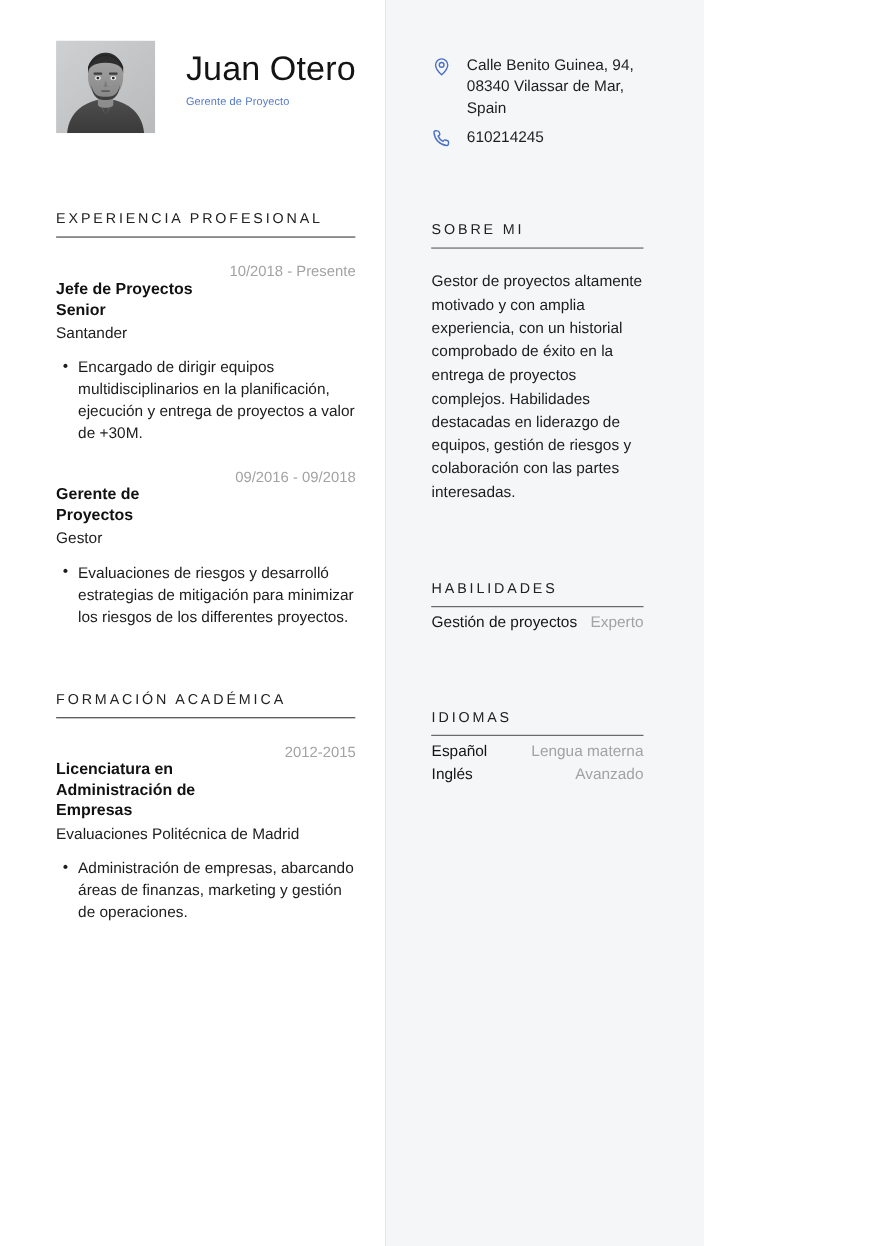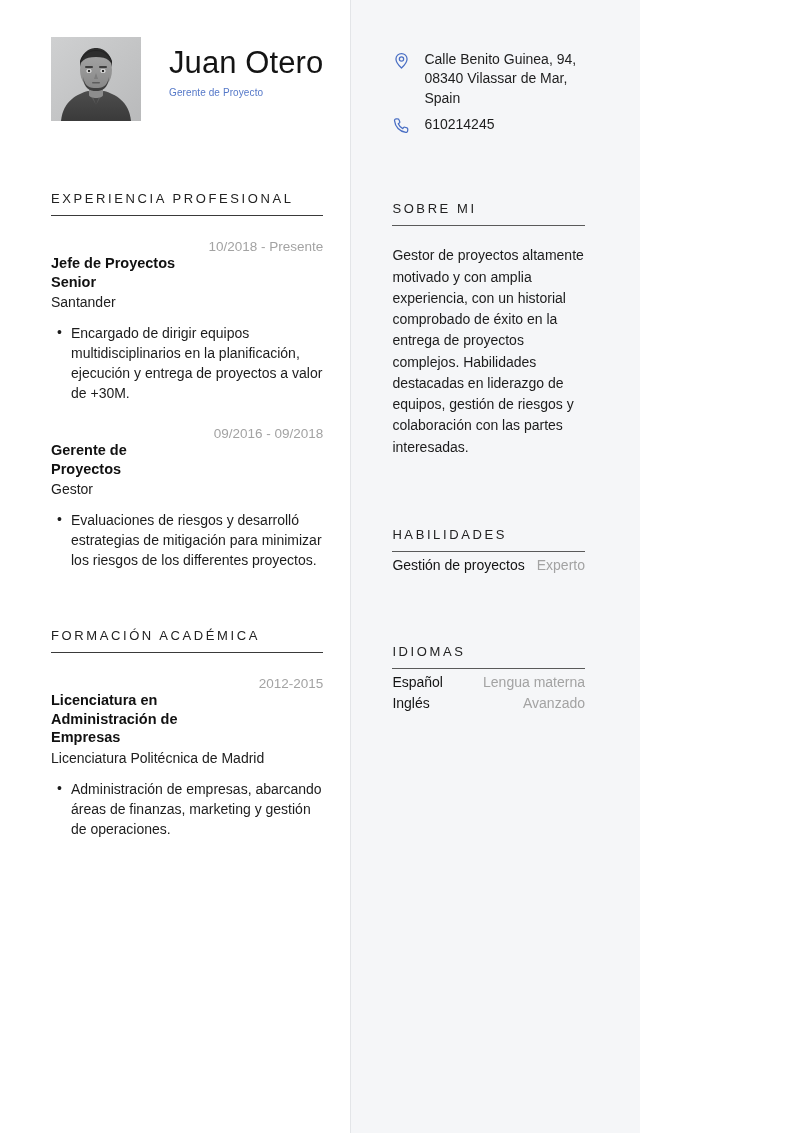--- a/index.html
+++ b/index.html
@@ -303,21 +303,21 @@
 
     <div class="section">
       <div class="sec-title">FORMACIÓN ACADÉMICA</div>
       <div class="sec-rule"></div>
 
       <div class="entry">
         <div class="entry-head">
           <div class="entry-role">Licenciatura en Administración de Empresas</div>
           <div class="entry-date">2012-2015</div>
         </div>
-        <div class="entry-org">Licenciatura Politécnica de Madrid</div>
+        <div class="entry-org">Evaluaciones Politécnica de Madrid</div>
         <ul class="bullets">
           <li>Administración de empresas, abarcando áreas de finanzas, marketing y gestión de operaciones.</li>
         </ul>
       </div>
     </div>
 
   </div>
 
   <div class="col-right">
 

